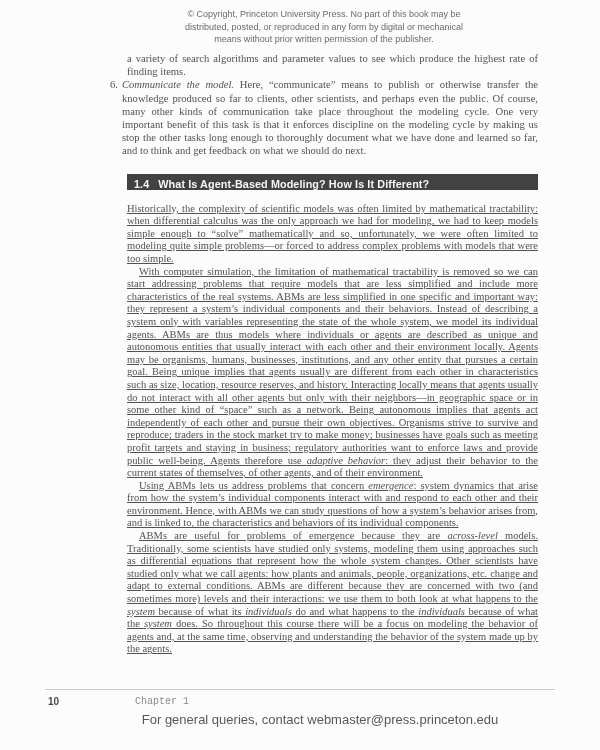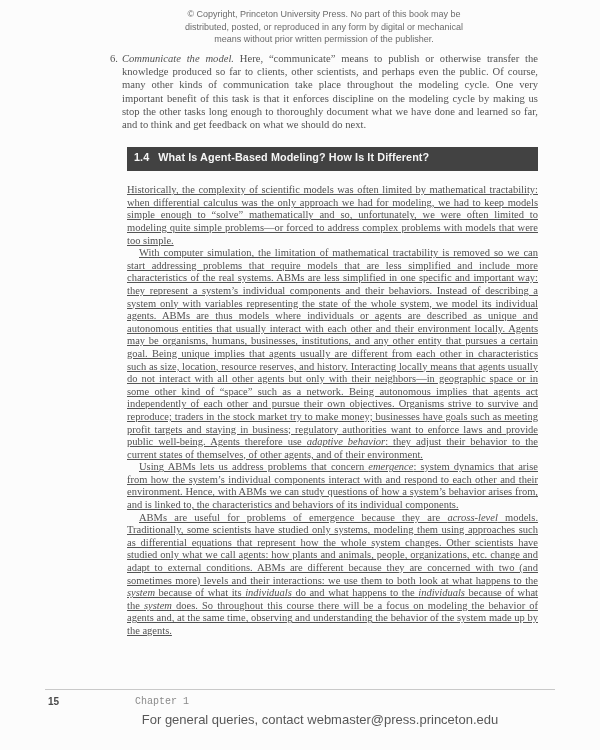--- a/index.html
+++ b/index.html
@@ -37,21 +37,21 @@
 
   .section-bar{
     margin-top:16px;
     margin-bottom:13px;
     background:#424242;
     color:#f6f6f6;
     font-family:"Liberation Sans", sans-serif;
     font-weight:bold;
     font-size:10.8px;
     line-height:20px;
-    height:24px;
+    height:16px;
     padding-left:7px;
     text-align:left;
     letter-spacing:.1px;
   }
   .section-bar .sec-num{margin-right:9px;}
 
   .body-paras p{font-size:10.5px;line-height:12.6px;text-decoration:underline;}
   .body-paras p.indent{text-indent:12px;}
 
   
@@ -82,37 +82,38 @@
 <div class="page">
 
   <div class="copyright">
     <div>© Copyright, Princeton University Press. No part of this book may be</div>
     <div>distributed, posted, or reproduced in any form by digital or mechanical</div>
     <div>means without prior written permission of the publisher.</div>
   </div>
 
   <div class="content">
 
+    <p class="list-tail">a variety of search algorithms and parameter values to see which produce the highest rate of finding items.</p>
 
     <div class="list-item">
       <span class="list-num">6.</span>
       <span><em>Communicate the model.</em><span> Here, “communicate” means to publish or otherwise transfer the knowledge produced so far to clients, other scientists, and perhaps even the public. Of course, many other kinds of communication take place throughout the modeling cycle. One very important benefit of this task is that it enforces discipline on the modeling cycle by making us stop the other tasks long enough to thoroughly document what we have done and learned so far, and to think and get feedback on what we should do next.</span></span>
     </div>
 
     <div class="section-bar">
       <span class="sec-num">1.4</span><span>What Is Agent-Based Modeling? How Is It Different?</span>
     </div>
 
     <div class="body-paras">
       <p><span>Historically, the complexity of scientific models was often limited by mathematical tractability: when differential calculus was the only approach we had for modeling, we had to keep models simple enough to “solve” mathematically and so, unfortunately, we were often limited to modeling quite simple problems—or forced to address complex problems with models that were too simple.</span></p>
       <p class="indent"><span>With computer simulation, the limitation of mathematical tractability is removed so we can start addressing problems that require models that are less simplified and include more characteristics of the real systems. ABMs are less simplified in one specific and important way: they represent a system’s individual components and their behaviors. Instead of describing a system only with variables representing the state of the whole system, we model its individual agents. ABMs are thus models where individuals or agents are described as unique and autonomous entities that usually interact with each other and their environment locally. Agents may be organisms, humans, businesses, institutions, and any other entity that pursues a certain goal. Being unique implies that agents usually are different from each other in characteristics such as size, location, resource reserves, and history. Interacting locally means that agents usually do not interact with all other agents but only with their neighbors—in geographic space or in some other kind of “space” such as a network. Being autonomous implies that agents act independently of each other and pursue their own objectives. Organisms strive to survive and reproduce; traders in the stock market try to make money; businesses have goals such as meeting profit targets and staying in business; regulatory authorities want to enforce laws and provide public well-being. Agents therefore use </span><em>adaptive behavior</em><span>: they adjust their behavior to the current states of themselves, of other agents, and of their environment.</span></p>
       <p class="indent"><span>Using ABMs lets us address problems that concern </span><em>emergence</em><span>: system dynamics that arise from how the system’s individual components interact with and respond to each other and their environment. Hence, with ABMs we can study questions of how a system’s behavior arises from, and is linked to, the characteristics and behaviors of its individual components.</span></p>
       <p class="indent"><span>ABMs are useful for problems of emergence because they are </span><em>across-level</em><span> models. Traditionally, some scientists have studied only systems, modeling them using approaches such as differential equations that represent how the whole system changes. Other scientists have studied only what we call agents: how plants and animals, people, organizations, etc. change and adapt to external conditions. ABMs are different because they are concerned with two (and sometimes more) levels and their interactions: we use them to both look at what happens to the </span><em>system</em><span> because of what its </span><em>individuals</em><span> do and what happens to the </span><em>individuals</em><span> because of what the </span><em>system</em><span> does. So throughout this course there will be a focus on modeling the behavior of agents and, at the same time, observing and understanding the behavior of the system made up by the agents.</span></p>
     </div>
 
   </div>
 
   <div class="footer-rule"></div>
-  <div class="page-number">15</div>
+  <div class="page-number">10</div>
   <div class="chapter-label">Chapter 1</div>
   <div class="queries">For general queries, contact webmaster@press.princeton.edu</div>
 
 </div>
 
 </body></html>

